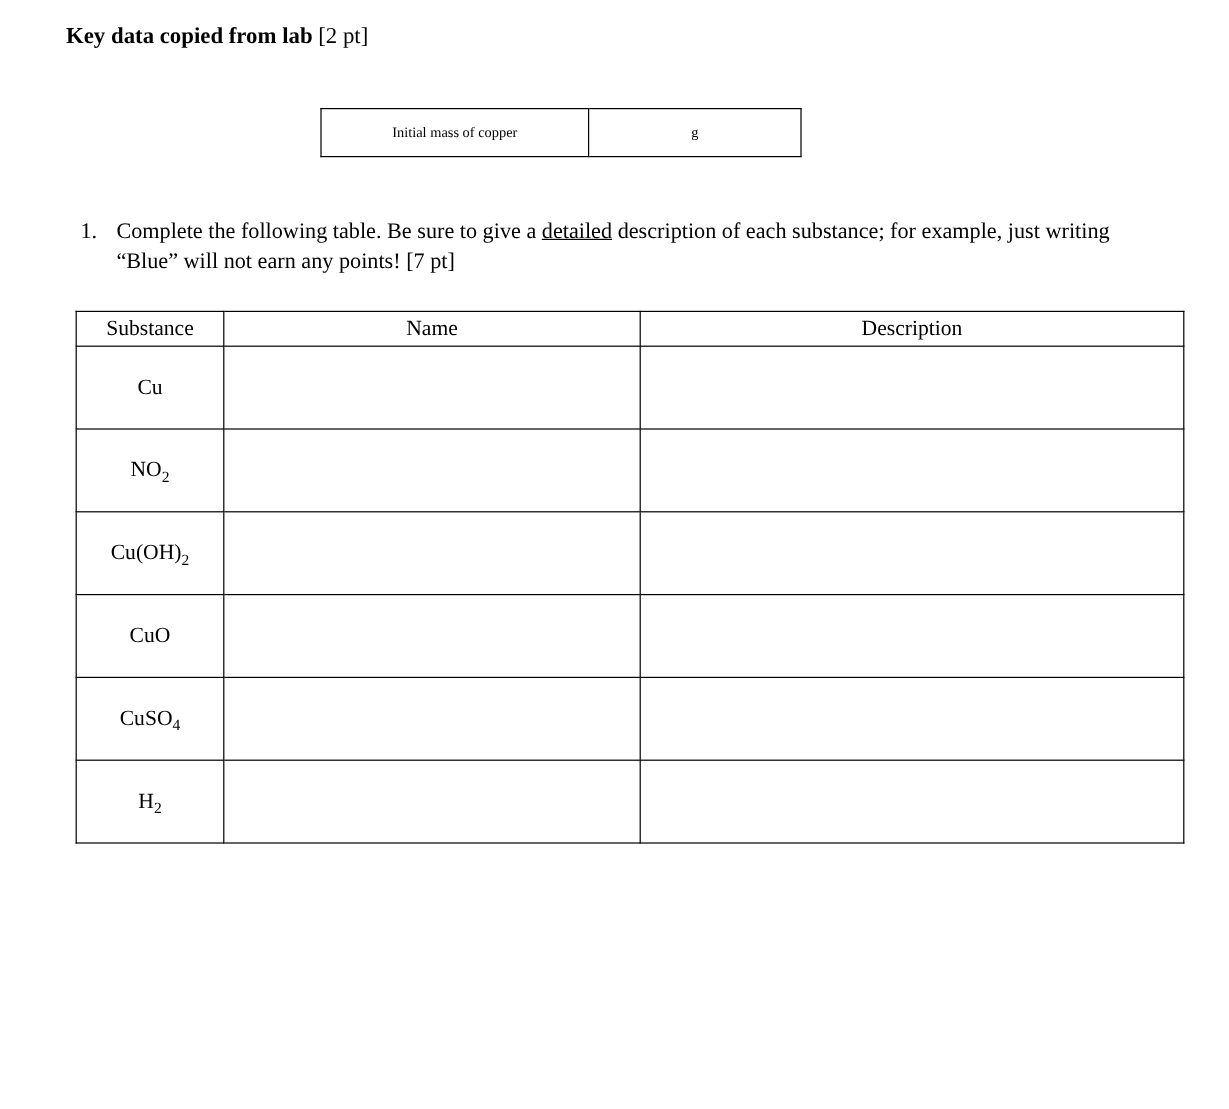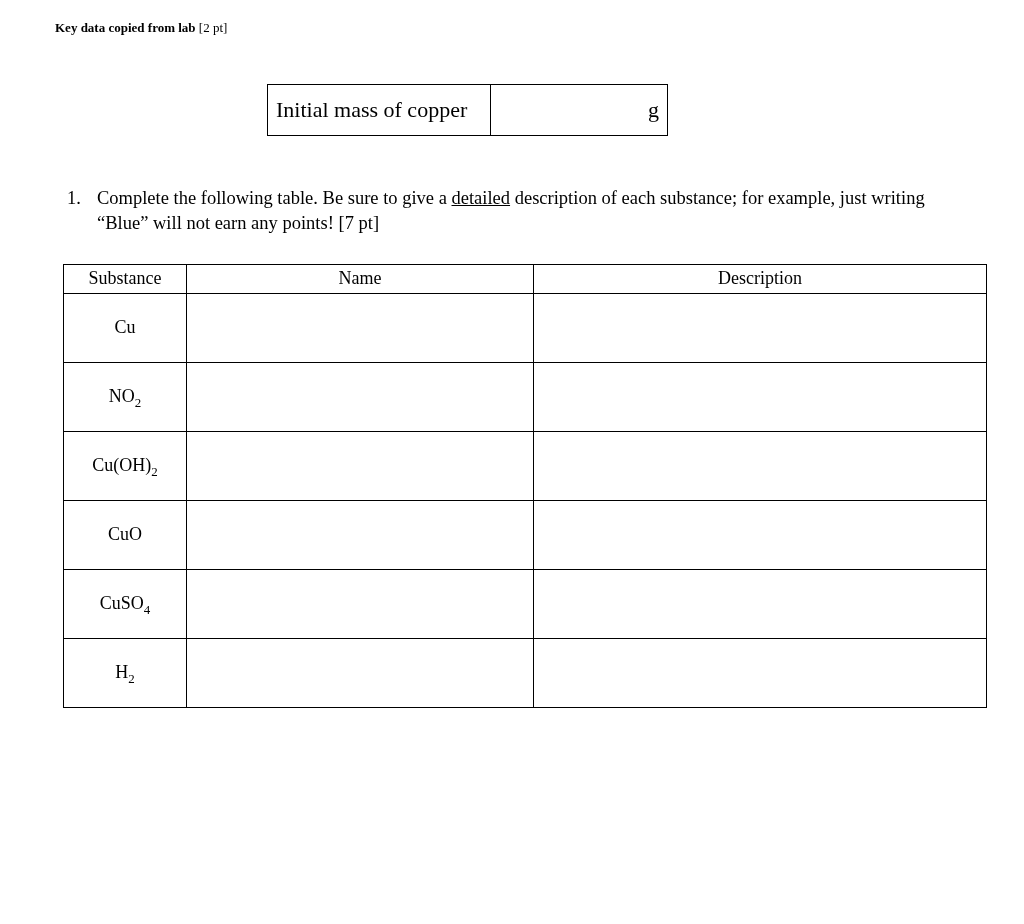--- a/index.html
+++ b/index.html
@@ -10,36 +10,37 @@
     color: #000;
     font-size: 18px;
   }
   .page {
     width: 1024px;
     height: 924px;
     box-sizing: border-box;
     padding: 20px 50px 20px 55px;
   }
   .heading {
-    font-size: 13px;
+    font-size: 19px;
     margin-top: 0;
     margin-bottom: 48px;
   }
   .heading .bold { font-weight: bold; }
 
   .mass-table {
     border-collapse: collapse;
     margin-left: 212px;
     margin-bottom: 50px;
   }
   .mass-table td {
     border: 1.3px solid #000;
     padding: 12px 8px;
-    font-size: 22px;
+    font-size: 12px;
     vertical-align: middle;
+    text-align: center;
   }
   .mass-label-cell { width: 206px; }
   .mass-value-cell { width: 160px; text-align: right; padding-right: 10px; }
 
   .question-block {
     display: flex;
     margin-left: 12px;
     margin-bottom: 28px;
     line-height: 1.35;
     font-size: 18.5px;

